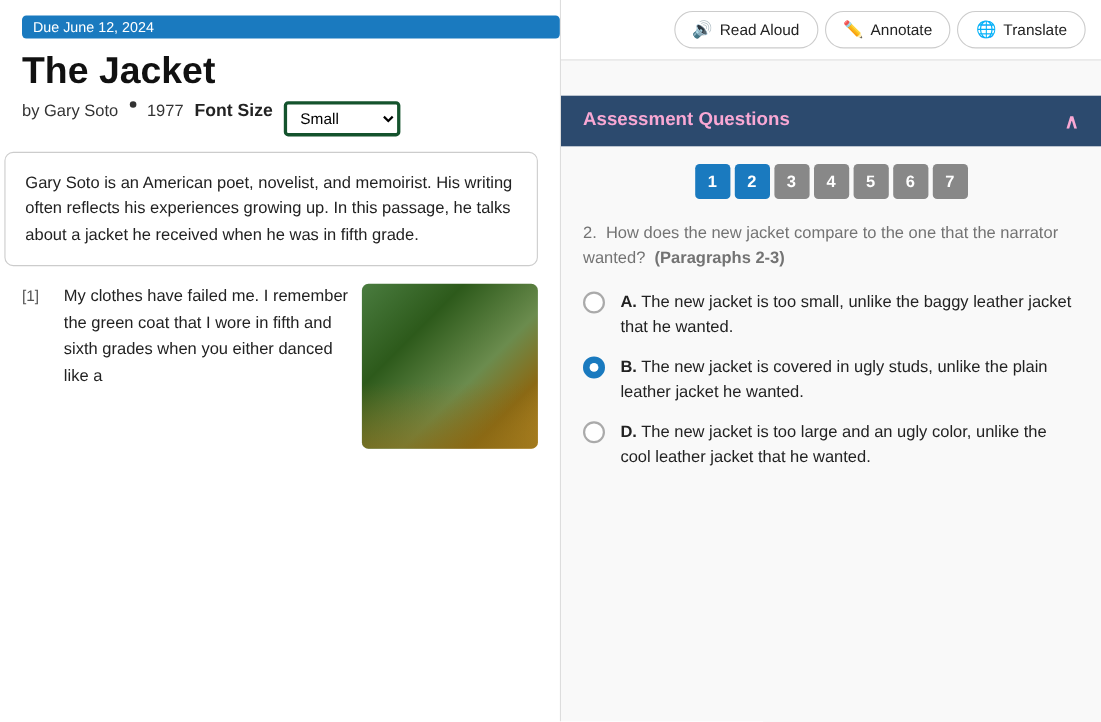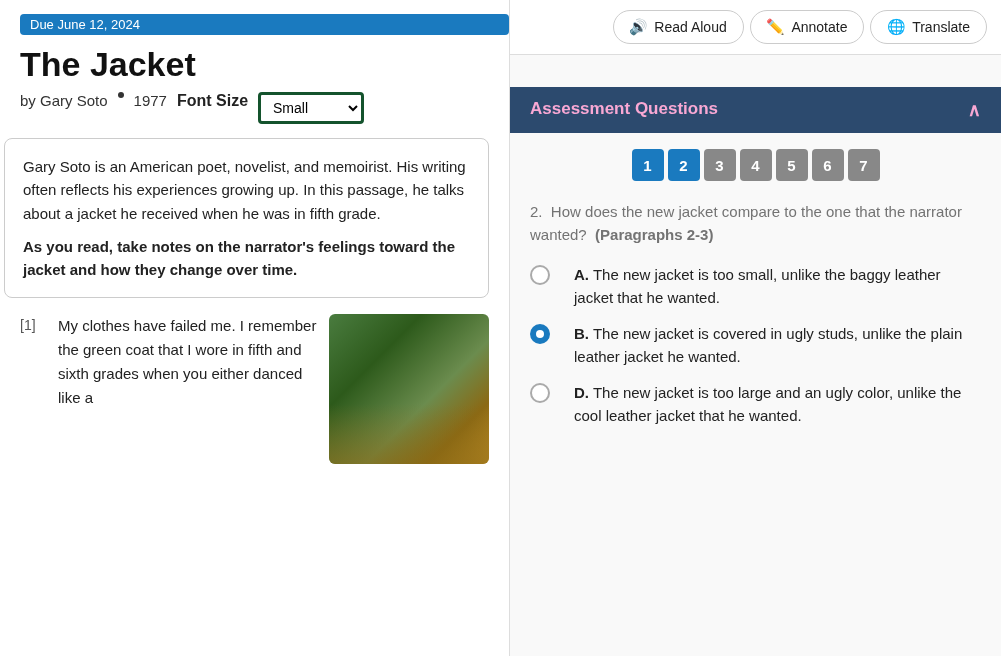--- a/index.html
+++ b/index.html
@@ -231,21 +231,21 @@
 
     .answer-options {
       display: flex;
       flex-direction: column;
       gap: 14px;
     }
 
     .answer-option {
       display: flex;
       align-items: flex-start;
-      gap: 24px;
+      gap: 14px;
       font-size: 15px;
       color: #222;
       line-height: 1.5;
       cursor: pointer;
     }
 
     .radio-circle {
       width: 20px;
       height: 20px;
       border-radius: 50%;
@@ -285,21 +285,20 @@
     <span class="font-size-label">Font Size</span>
     <select class="font-size-select">
       <option>Small</option>
       <option>Medium</option>
       <option>Large</option>
     </select>
   </div>
 
   <div class="intro-box">
     <p>Gary Soto is an American poet, novelist, and memoirist. His writing often reflects his experiences growing up. In this passage, he talks about a jacket he received when he was in fifth grade.</p>
-    <p class="intro-bold">As you read, take notes on the narrator's feelings toward the jacket and how they change over time.</p>
   </div>
 
   <div class="passage-body">
     <div class="passage-para">
       <span class="para-num">[1]</span>
       <div class="passage-text-image">
         <div class="passage-text-col">
           <span>My clothes have failed me. I remember the green coat that I wore in fifth and sixth grades when you either danced like a</span>
         </div>
         <div class="passage-image"></div>

